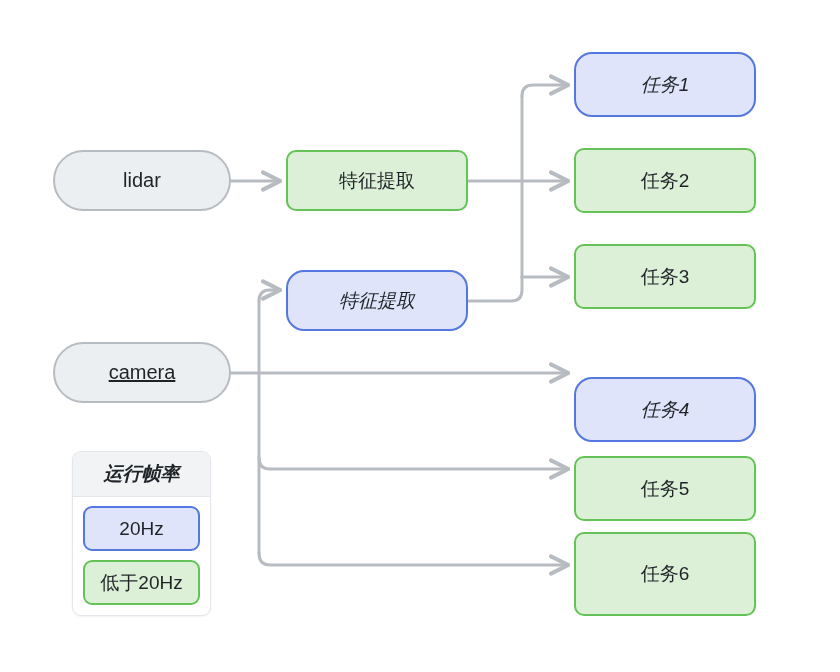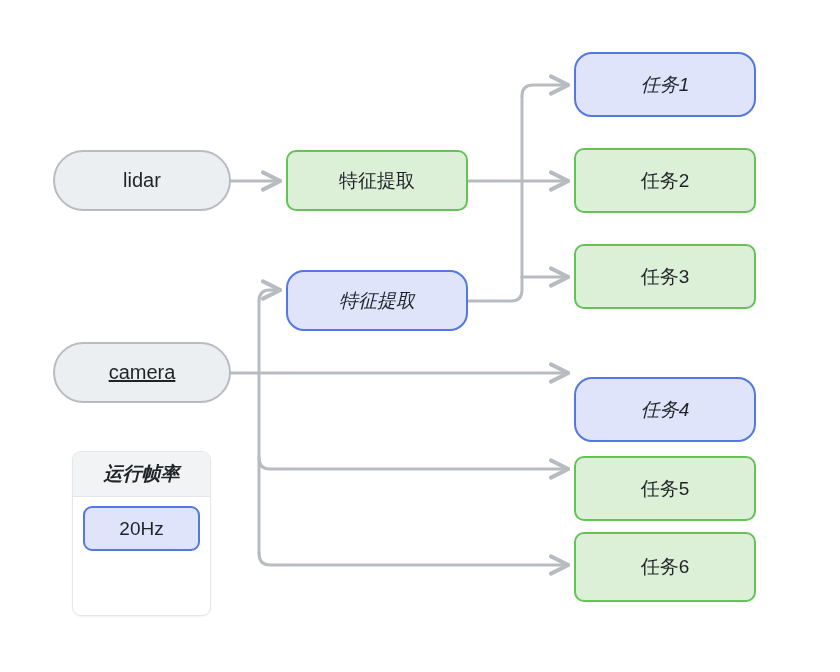--- a/index.html
+++ b/index.html
@@ -135,26 +135,29 @@
   </div>
   <div class="node green" style="left:574px;top:244px;width:182px;height:65px;">
     <span>任务3</span>
   </div>
   <div class="node blue" style="left:574px;top:340px;width:182px;height:65px;margin-top:37px;">
     <span>任务4</span>
   </div>
   <div class="node green" style="left:574px;top:456px;width:182px;height:65px;">
     <span>任务5</span>
   </div>
-  <div class="node green" style="left:574px;top:532px;width:182px;height:70px;">
+  <div class="node green" style="left:574px;top:532px;width:182px;height:84px;">
     <span>任务6</span>
   </div>
 
   <div id="legend" style="left:72px;top:435px;width:139px;height:165px;margin-top:16px;">
     <div id="legend-header">运行帧率</div>
     <div id="legend-body">
       <div class="legend-chip blue">
         <span>20Hz</span>
       </div>
+      <div class="legend-chip green">
+        <span>低于20Hz</span>
+      </div>
     </div>
   </div>
 
 </div>
 
 </body></html>

